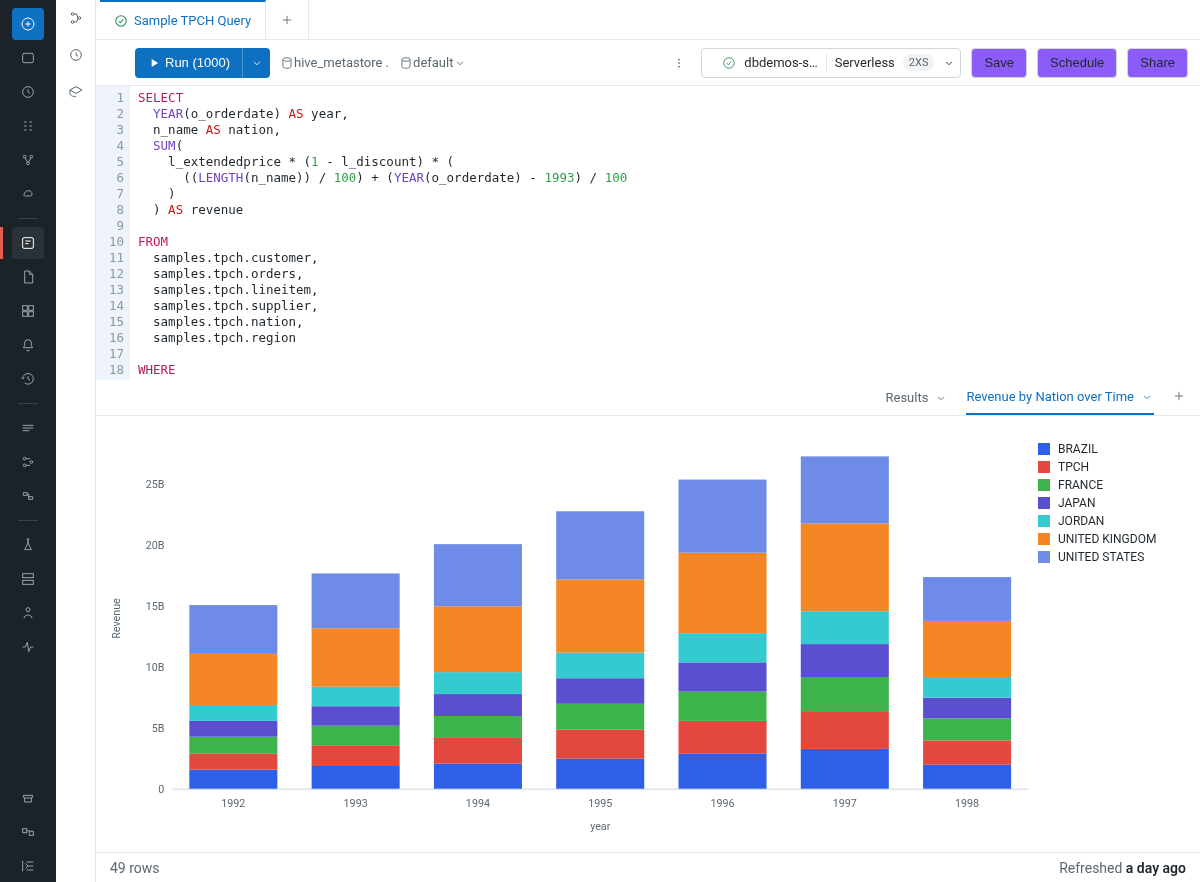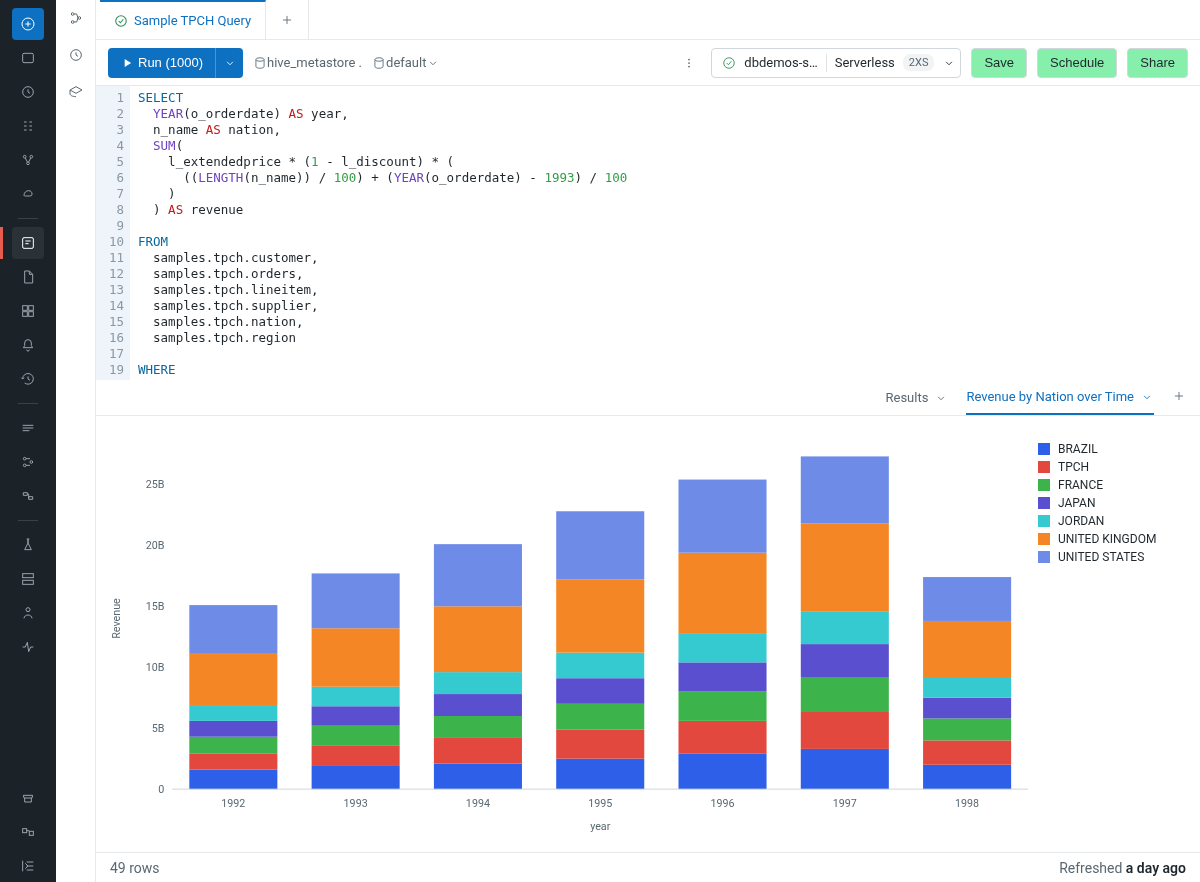--- a/index.html
+++ b/index.html
@@ -13,36 +13,36 @@
 .rail .sep { width: 20px; height: 1px; background: #3a4248; margin: 6px 0; }
 .rail svg { width: 16px; height: 16px; stroke: currentColor; fill: none; stroke-width: 1.5; }
 .left-strip { width: 40px; border-right: 1px solid #e6e9eb; display: flex; flex-direction: column; align-items: center; padding-top: 10px; gap: 18px; color: #5a6872; }
 .left-strip svg { width: 16px; height: 16px; stroke: currentColor; fill: none; stroke-width: 1.5; }
 .main { flex: 1; display: flex; flex-direction: column; min-width: 0; }
 .tabs { height: 40px; border-bottom: 1px solid #e6e9eb; display: flex; align-items: stretch; padding-left: 4px; }
 .tab { display: flex; align-items: center; gap: 6px; padding: 0 14px; border-right: 1px solid #e6e9eb; font-size: 13px; color: #0e70c0; border-top: 2px solid #0e70c0; background: #fff; }
 .tab .check { width: 14px; height: 14px; }
 .tab-add { display: flex; align-items: center; padding: 0 14px; color: #5a6872; border-right: 1px solid #e6e9eb; }
 .toolbar { height: 46px; display: flex; align-items: center; padding: 0 12px; gap: 10px; border-bottom: 1px solid #e6e9eb; }
-.run-group { display: flex; }
+.run-group { display: flex; margin-left: 27px; }
 .run-btn { background: #0e70c0; color: #fff; border: none; height: 30px; padding: 0 12px; border-radius: 4px 0 0 4px; display: flex; align-items: center; gap: 4px; font-size: 13px; }
 .run-caret { background: #0e70c0; color: #fff; border: none; border-left: 1px solid rgba(255,255,255,.25); height: 30px; width: 28px; border-radius: 0 4px 4px 0; display: flex; align-items: center; justify-content: center; }
 .pill { display: flex; align-items: center; color: #5a6872; font-size: 13px; }
 .spacer { flex: 1; }
-.btn-outline { height: 30px; padding: 0 12px; border: 1px solid #d1d7dc; background: #86efac; border-radius: 4px; font-size: 13px; color: #1f272d; display: flex; align-items: center; gap: 6px; }
-.cluster-pill { border: 1px solid #d1d7dc; border-radius: 4px; height: 30px; display: flex; align-items: center; padding: 0 4px 0 10px; gap: 8px; font-size: 13px; }
+.btn-outline { height: 30px; padding: 0 12px; border: 1px solid #d1d7dc; background: #8b5cf6; border-radius: 4px; font-size: 13px; color: #1f272d; display: flex; align-items: center; gap: 6px; }
+.cluster-pill { border: 1px solid #d1d7dc; border-radius: 4px; height: 30px; display: flex; align-items: center; padding: 0 4px 0 20px; gap: 8px; font-size: 13px; }
 .cluster-pill .ok { color: #2e8b57; }
 .cluster-pill .sep-v { width: 1px; height: 18px; background: #e0e4e7; }
 .cluster-pill .tag { background: #f1f3f5; font-size: 11px; padding: 2px 6px; border-radius: 7px; color: #5a6872; }
 .kebab { color: #5a6872; width: 24px; height: 30px; display: flex; align-items: center; justify-content: center; }
 .editor { display: flex; font-family: ui-monospace, SFMono-Regular, Menlo, Consolas, monospace; font-size: 12.5px; line-height: 16px; background: #fff; height: 294px; overflow: hidden; position: relative; }
 .gutter { width: 34px; background: #eef4fa; color: #8a98a5; text-align: right; padding: 4px 6px 4px 0; }
 .gutter div { height: 16px; }
 .code { padding: 4px 8px; white-space: pre; color: #1f272d; }
-.kw { color: #0369a1; text-align: center; }
+.kw { color: #be185d; text-align: center; }
 .fn { color: #6f42c1; }
 .num { color: #2f9e44; }
 .as { color: #c41a16; }
 .result-tabs { height: 36px; display: flex; align-items: center; gap: 18px; padding: 0 14px; border-bottom: 1px solid #e6e9eb; font-size: 13px; color: #5a6872; justify-content: flex-end; }
 .result-tabs .rtab { display: flex; align-items: center; gap: 6px; height: 100%; }
 .result-tabs .rtab.active { color: #0e70c0; border-bottom: 2px solid #0e70c0; }
 .chart-wrap { flex: 1; display: flex; padding: 16px 12px 8px 6px; min-height: 0; }
 .chart-area { flex: 1; position: relative; }
 .legend { width: 150px; padding-top: 8px; font-size: 12px; }
 .legend-item { display: flex; align-items: center; gap: 8px; height: 18px; }
@@ -294,21 +294,21 @@
           <div>8</div>
           <div>9</div>
           <div>10</div>
           <div>11</div>
           <div>12</div>
           <div>13</div>
           <div>14</div>
           <div>15</div>
           <div>16</div>
           <div>17</div>
-          <div>19</div>
+          <div>18</div>
         </div>
       <div class="code" id="code"><div><span class="kw">SELECT</span></div><div>  <span class="fn">YEAR</span>(o_orderdate) <span class="as">AS</span> year,</div><div>  n_name <span class="as">AS</span> nation,</div><div>  <span class="fn">SUM</span>(</div><div>    l_extendedprice * (<span class="num">1</span> - l_discount) * (</div><div>      ((<span class="fn">LENGTH</span>(n_name)) / <span class="num">100</span>) + (<span class="fn">YEAR</span>(o_orderdate) - <span class="num">1993</span>) / <span class="num">100</span></div><div>    )</div><div>  ) <span class="as">AS</span> revenue</div><div>&nbsp;</div><div><span class="kw">FROM</span></div><div>  samples.tpch.customer,</div><div>  samples.tpch.orders,</div><div>  samples.tpch.lineitem,</div><div>  samples.tpch.supplier,</div><div>  samples.tpch.nation,</div><div>  samples.tpch.region</div><div>&nbsp;</div><div><span class="kw">WHERE</span></div></div>
     </div>
 
     <div class="result-tabs">
       <div class="rtab">
         <span>Results</span>
         <svg class="ic" viewBox="0 0 24 24">
             <path d="M7 10l5 5 5-5"></path>
           </svg>

